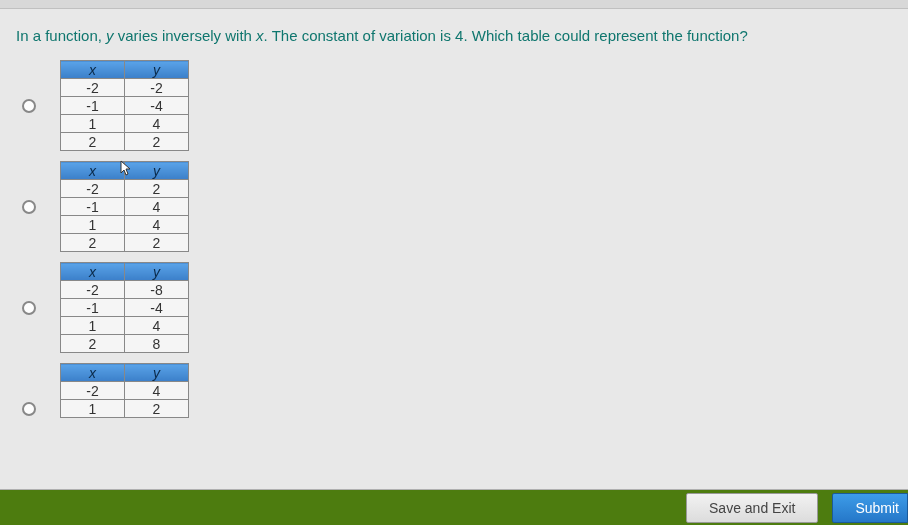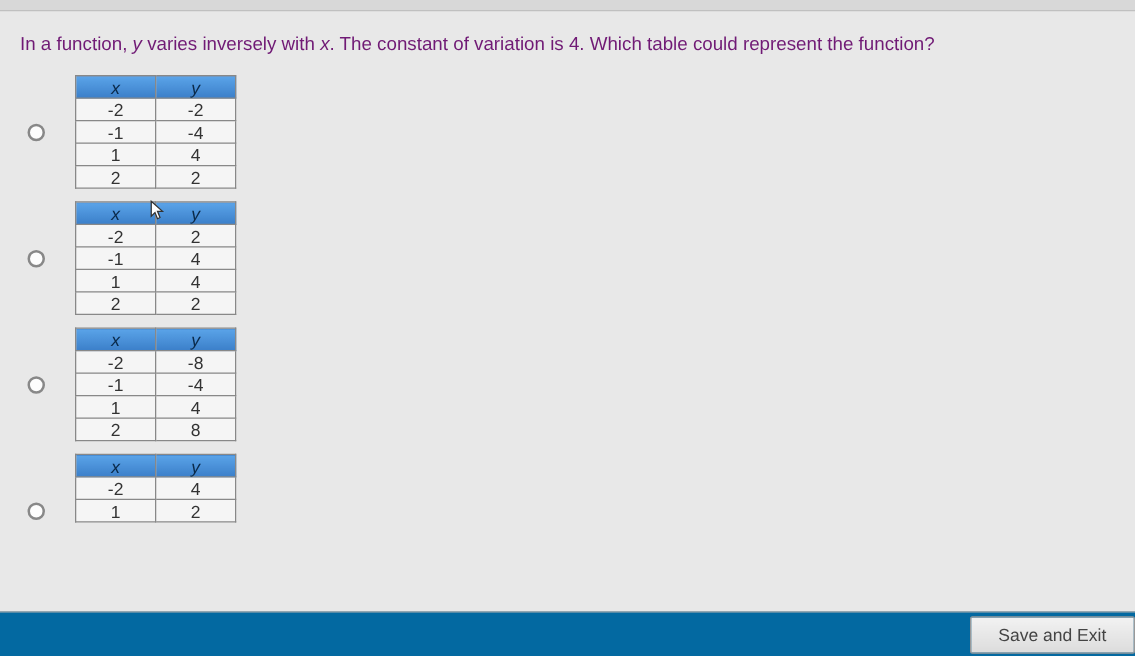--- a/index.html
+++ b/index.html
@@ -13,21 +13,21 @@
     }
     .page-container {
       background: #e8e8e8;
       margin: 8px 0 0 0;
       padding: 18px 12px 0 12px;
       height: 100%;
       border-top: 1px solid #c0c0c0;
     }
     .question-text {
       font-size: 15px;
-      color: #701a75;
+      color: #0f766e;
       margin-bottom: 16px;
       padding-left: 4px;
     }
     .question-text .var { font-style: italic; }
     .options-area {
       padding-left: 10px;
     }
     .option-row {
       display: flex;
       align-items: center;
@@ -73,21 +73,21 @@
       font-size: 16px;
       color: #222;
       pointer-events: none;
     }
     .footer-bar {
       position: absolute;
       bottom: 0;
       left: 0;
       right: 0;
       height: 36px;
-      background: #0369a1;
+      background: #4d7c0f;
       border-top: 1px solid #b0b0b0;
       display: flex;
       justify-content: flex-end;
       align-items: center;
       padding-right: 0;
     }
     .btn {
       height: 30px;
       padding: 0 22px;
       font-size: 14px;
@@ -234,13 +234,14 @@
             </tr>
       </tbody>
         </table>
     </div>
 
   </div>
 </div>
 
 <div class="footer-bar">
   <div class="btn btn-grey">Save and Exit</div>
+  <div class="btn btn-blue btn-submit">Submit</div>
 </div>
 
 </body></html>

